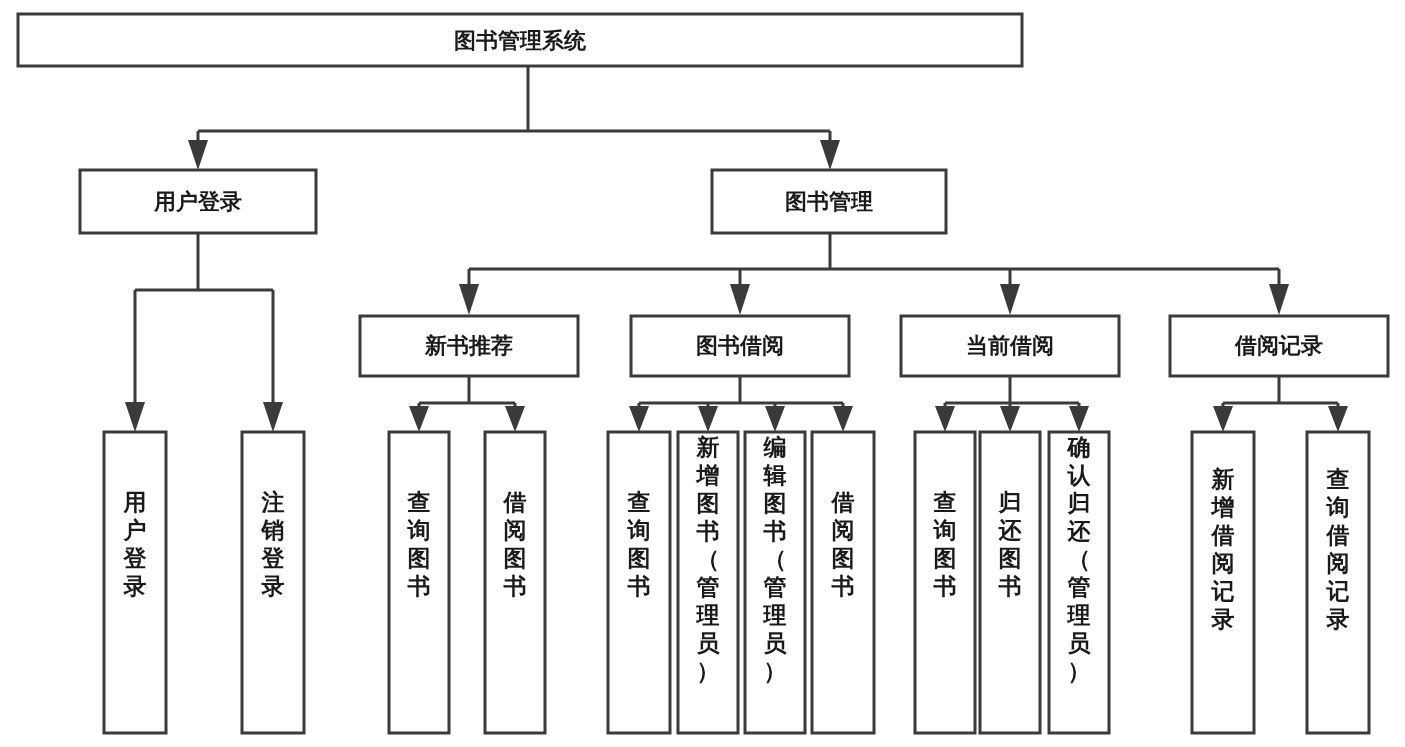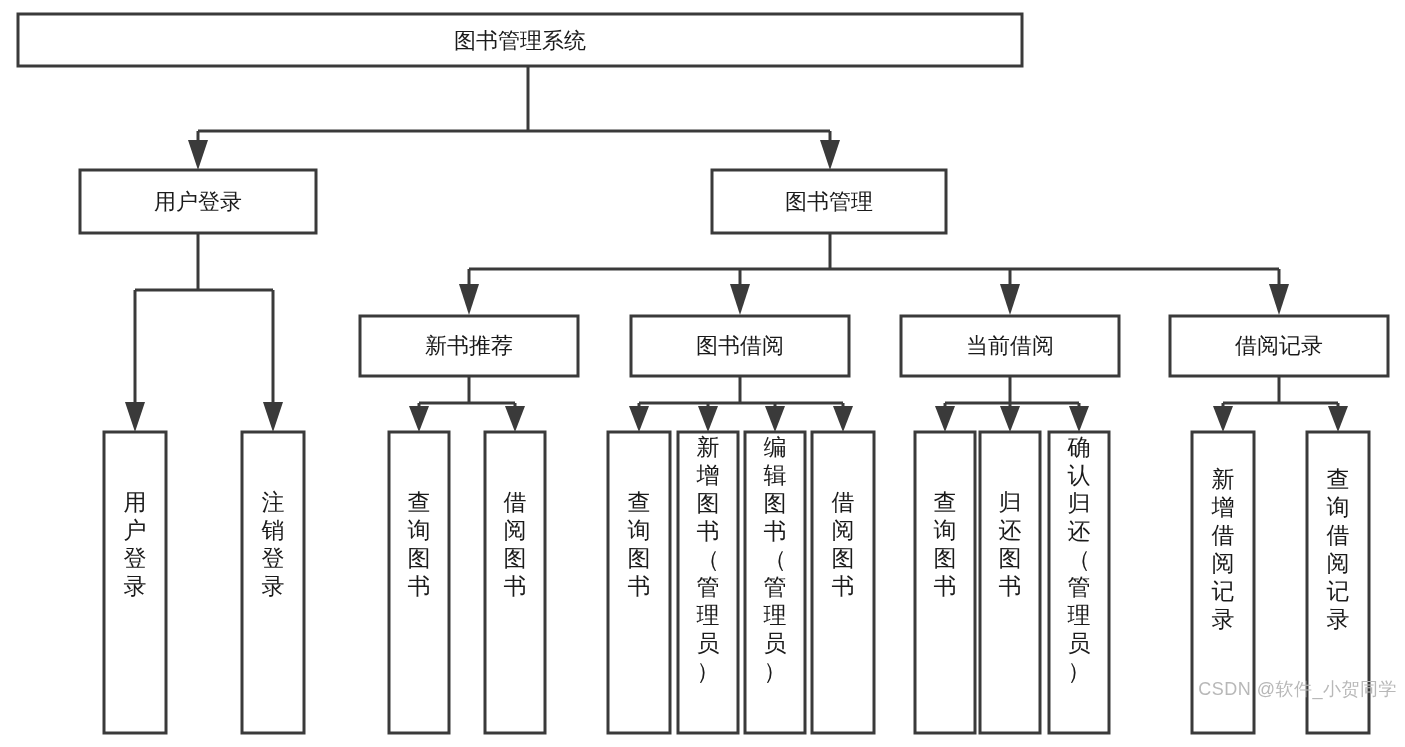--- a/index.html
+++ b/index.html
@@ -11,20 +11,21 @@
     width: 1405px;
     height: 747px;
     font-family: "Liberation Sans", "DejaVu Sans", sans-serif;
     overflow: hidden;
   }
   #diagram-root {
     position: relative;
     width: 1405px;
     height: 707px;
     background: #ffffff;
+    font-weight: bold;
   }
   svg#flowchart {
     position: absolute;
     top: 0;
     left: 0;
     width: 1405px;
     height: 747px;
     display: block;
   }
   .node-box {
@@ -230,14 +231,13 @@
       <text class="node-label-v" x="1223" y="487"><tspan x="1223" dy="0">新</tspan><tspan x="1223" dy="1.22em">增</tspan><tspan x="1223" dy="1.22em">借</tspan><tspan x="1223" dy="1.22em">阅</tspan><tspan x="1223" dy="1.22em">记</tspan><tspan x="1223" dy="1.22em">录</tspan></text>
     </g>
 
     <g>
       <rect class="node-box" x="1307" y="432" width="62" height="301"></rect>
       <text class="node-label-v" x="1338" y="487"><tspan x="1338" dy="0">查</tspan><tspan x="1338" dy="1.22em">询</tspan><tspan x="1338" dy="1.22em">借</tspan><tspan x="1338" dy="1.22em">阅</tspan><tspan x="1338" dy="1.22em">记</tspan><tspan x="1338" dy="1.22em">录</tspan></text>
     </g>
 
   </svg>
 
-  <div class="watermark">CSDN @软件_小贺同学</div>
 </div>
 
 </body></html>

